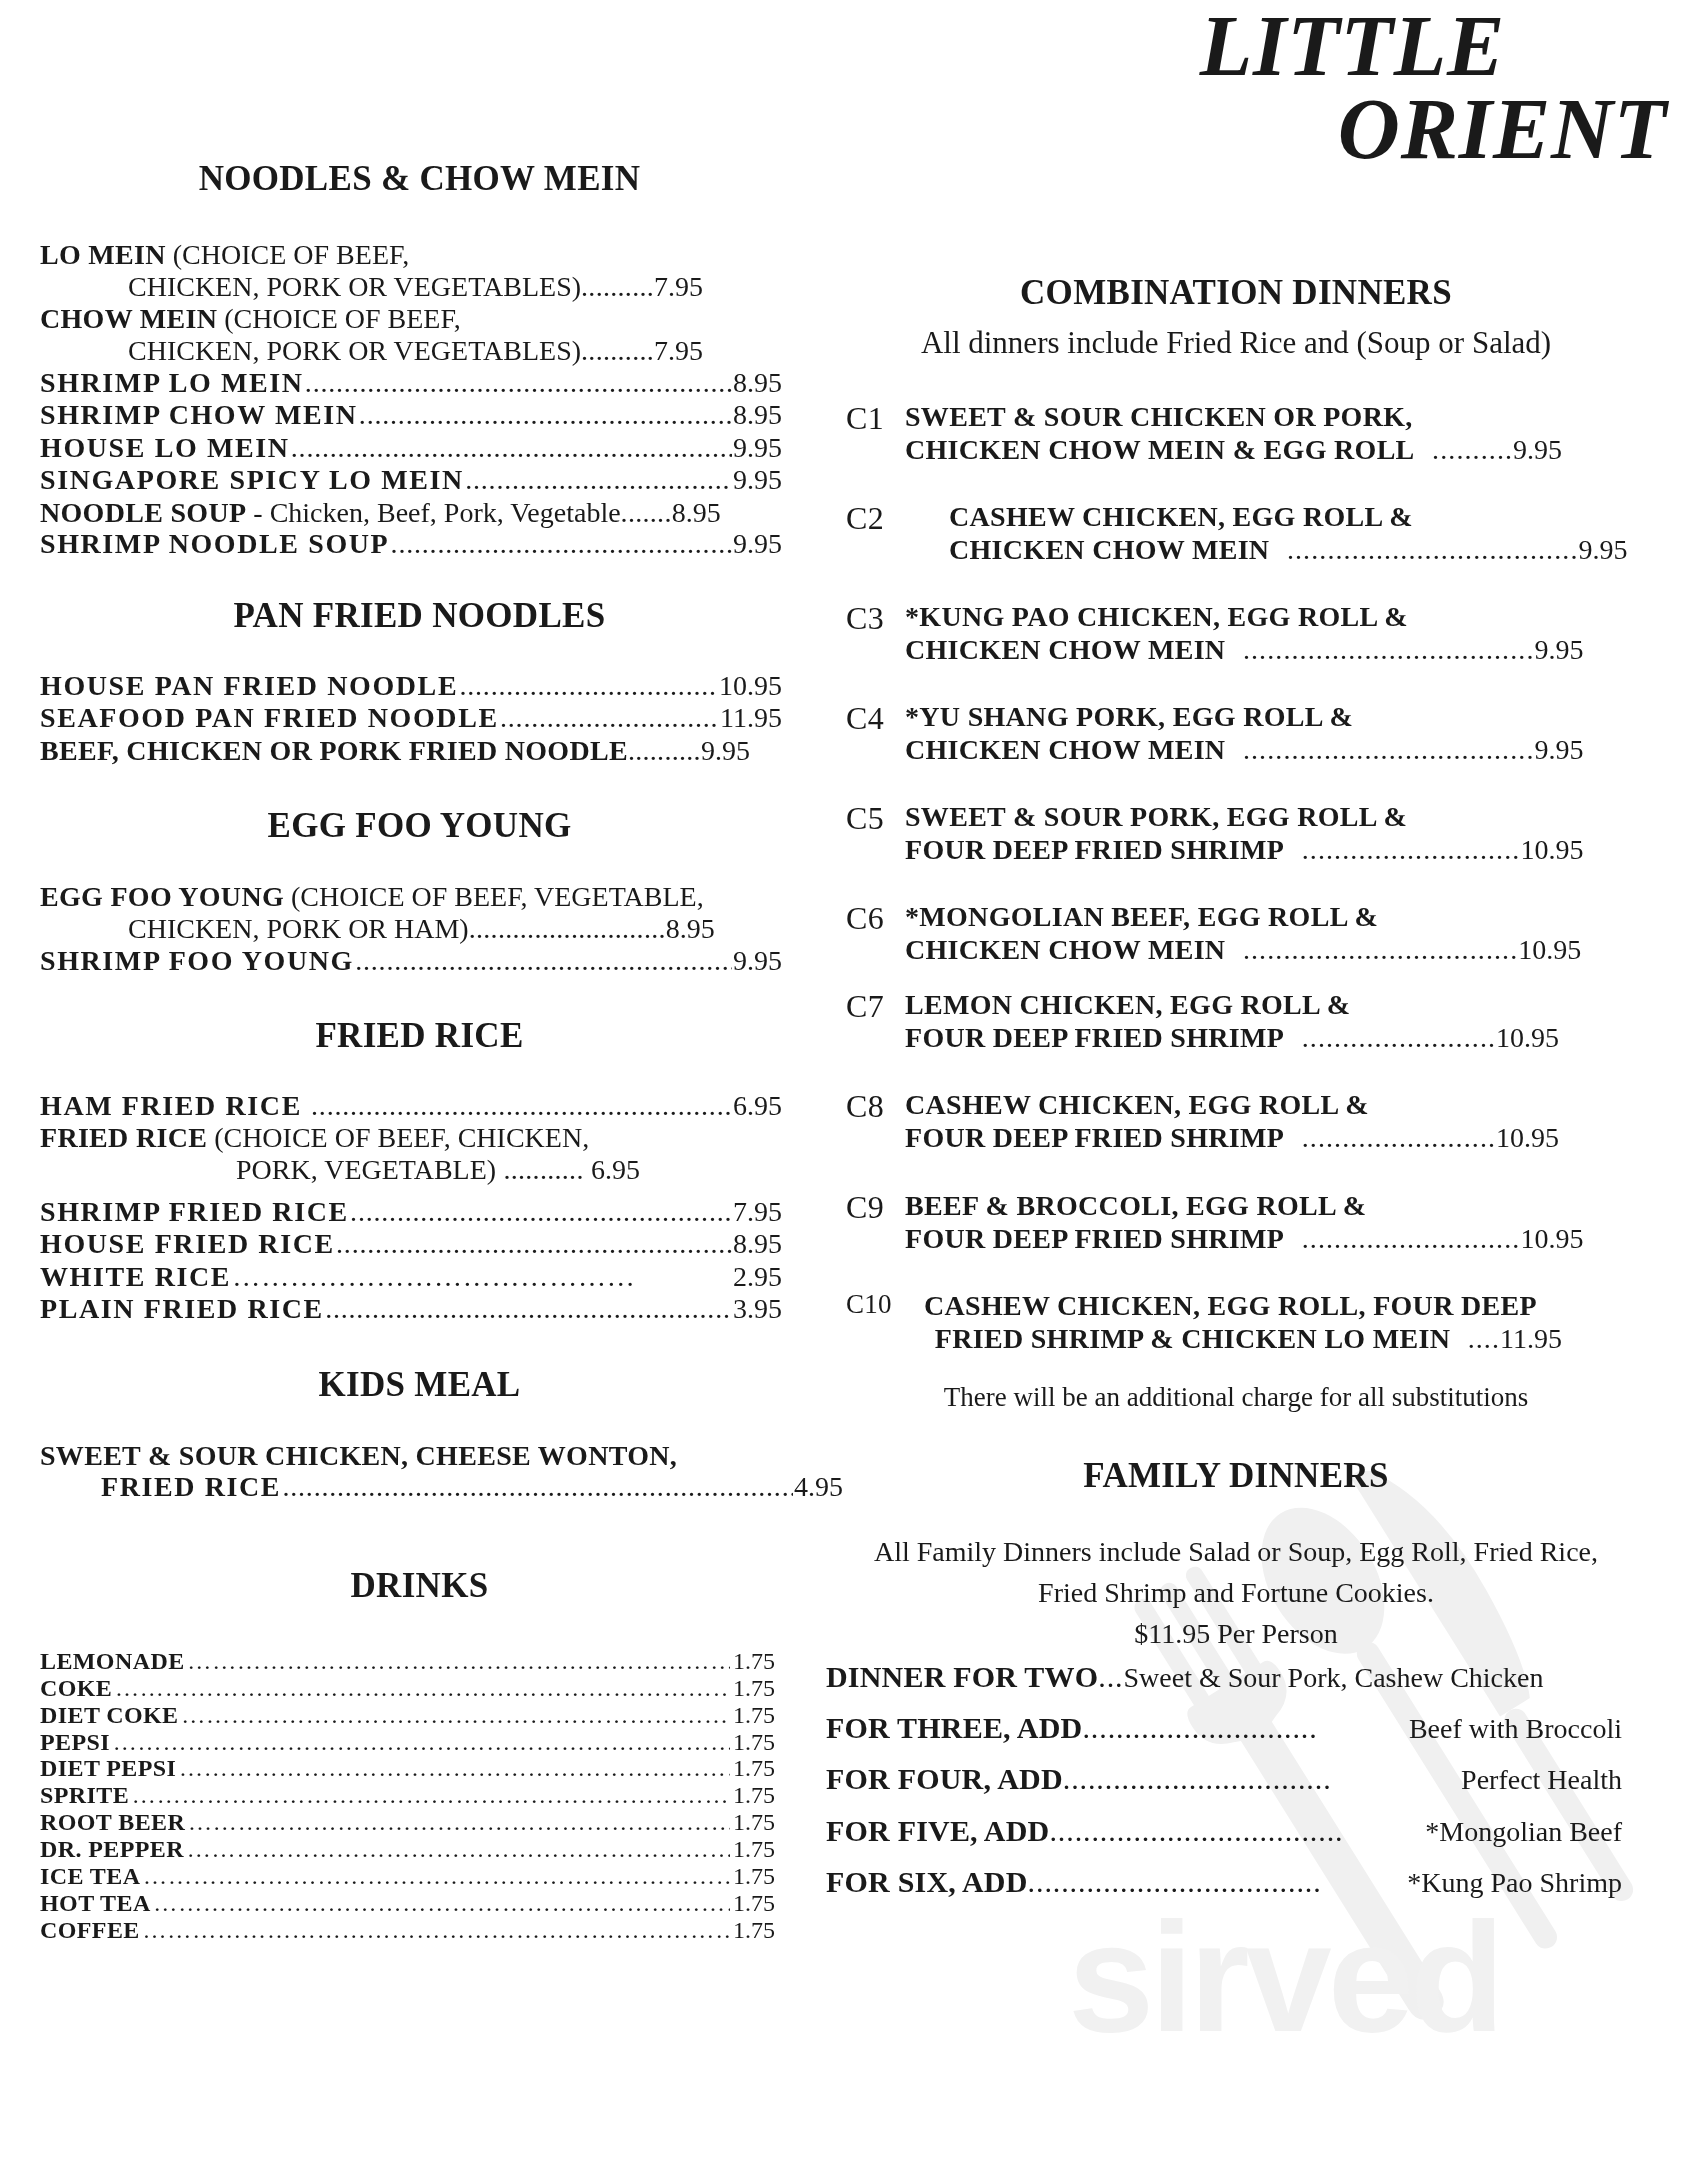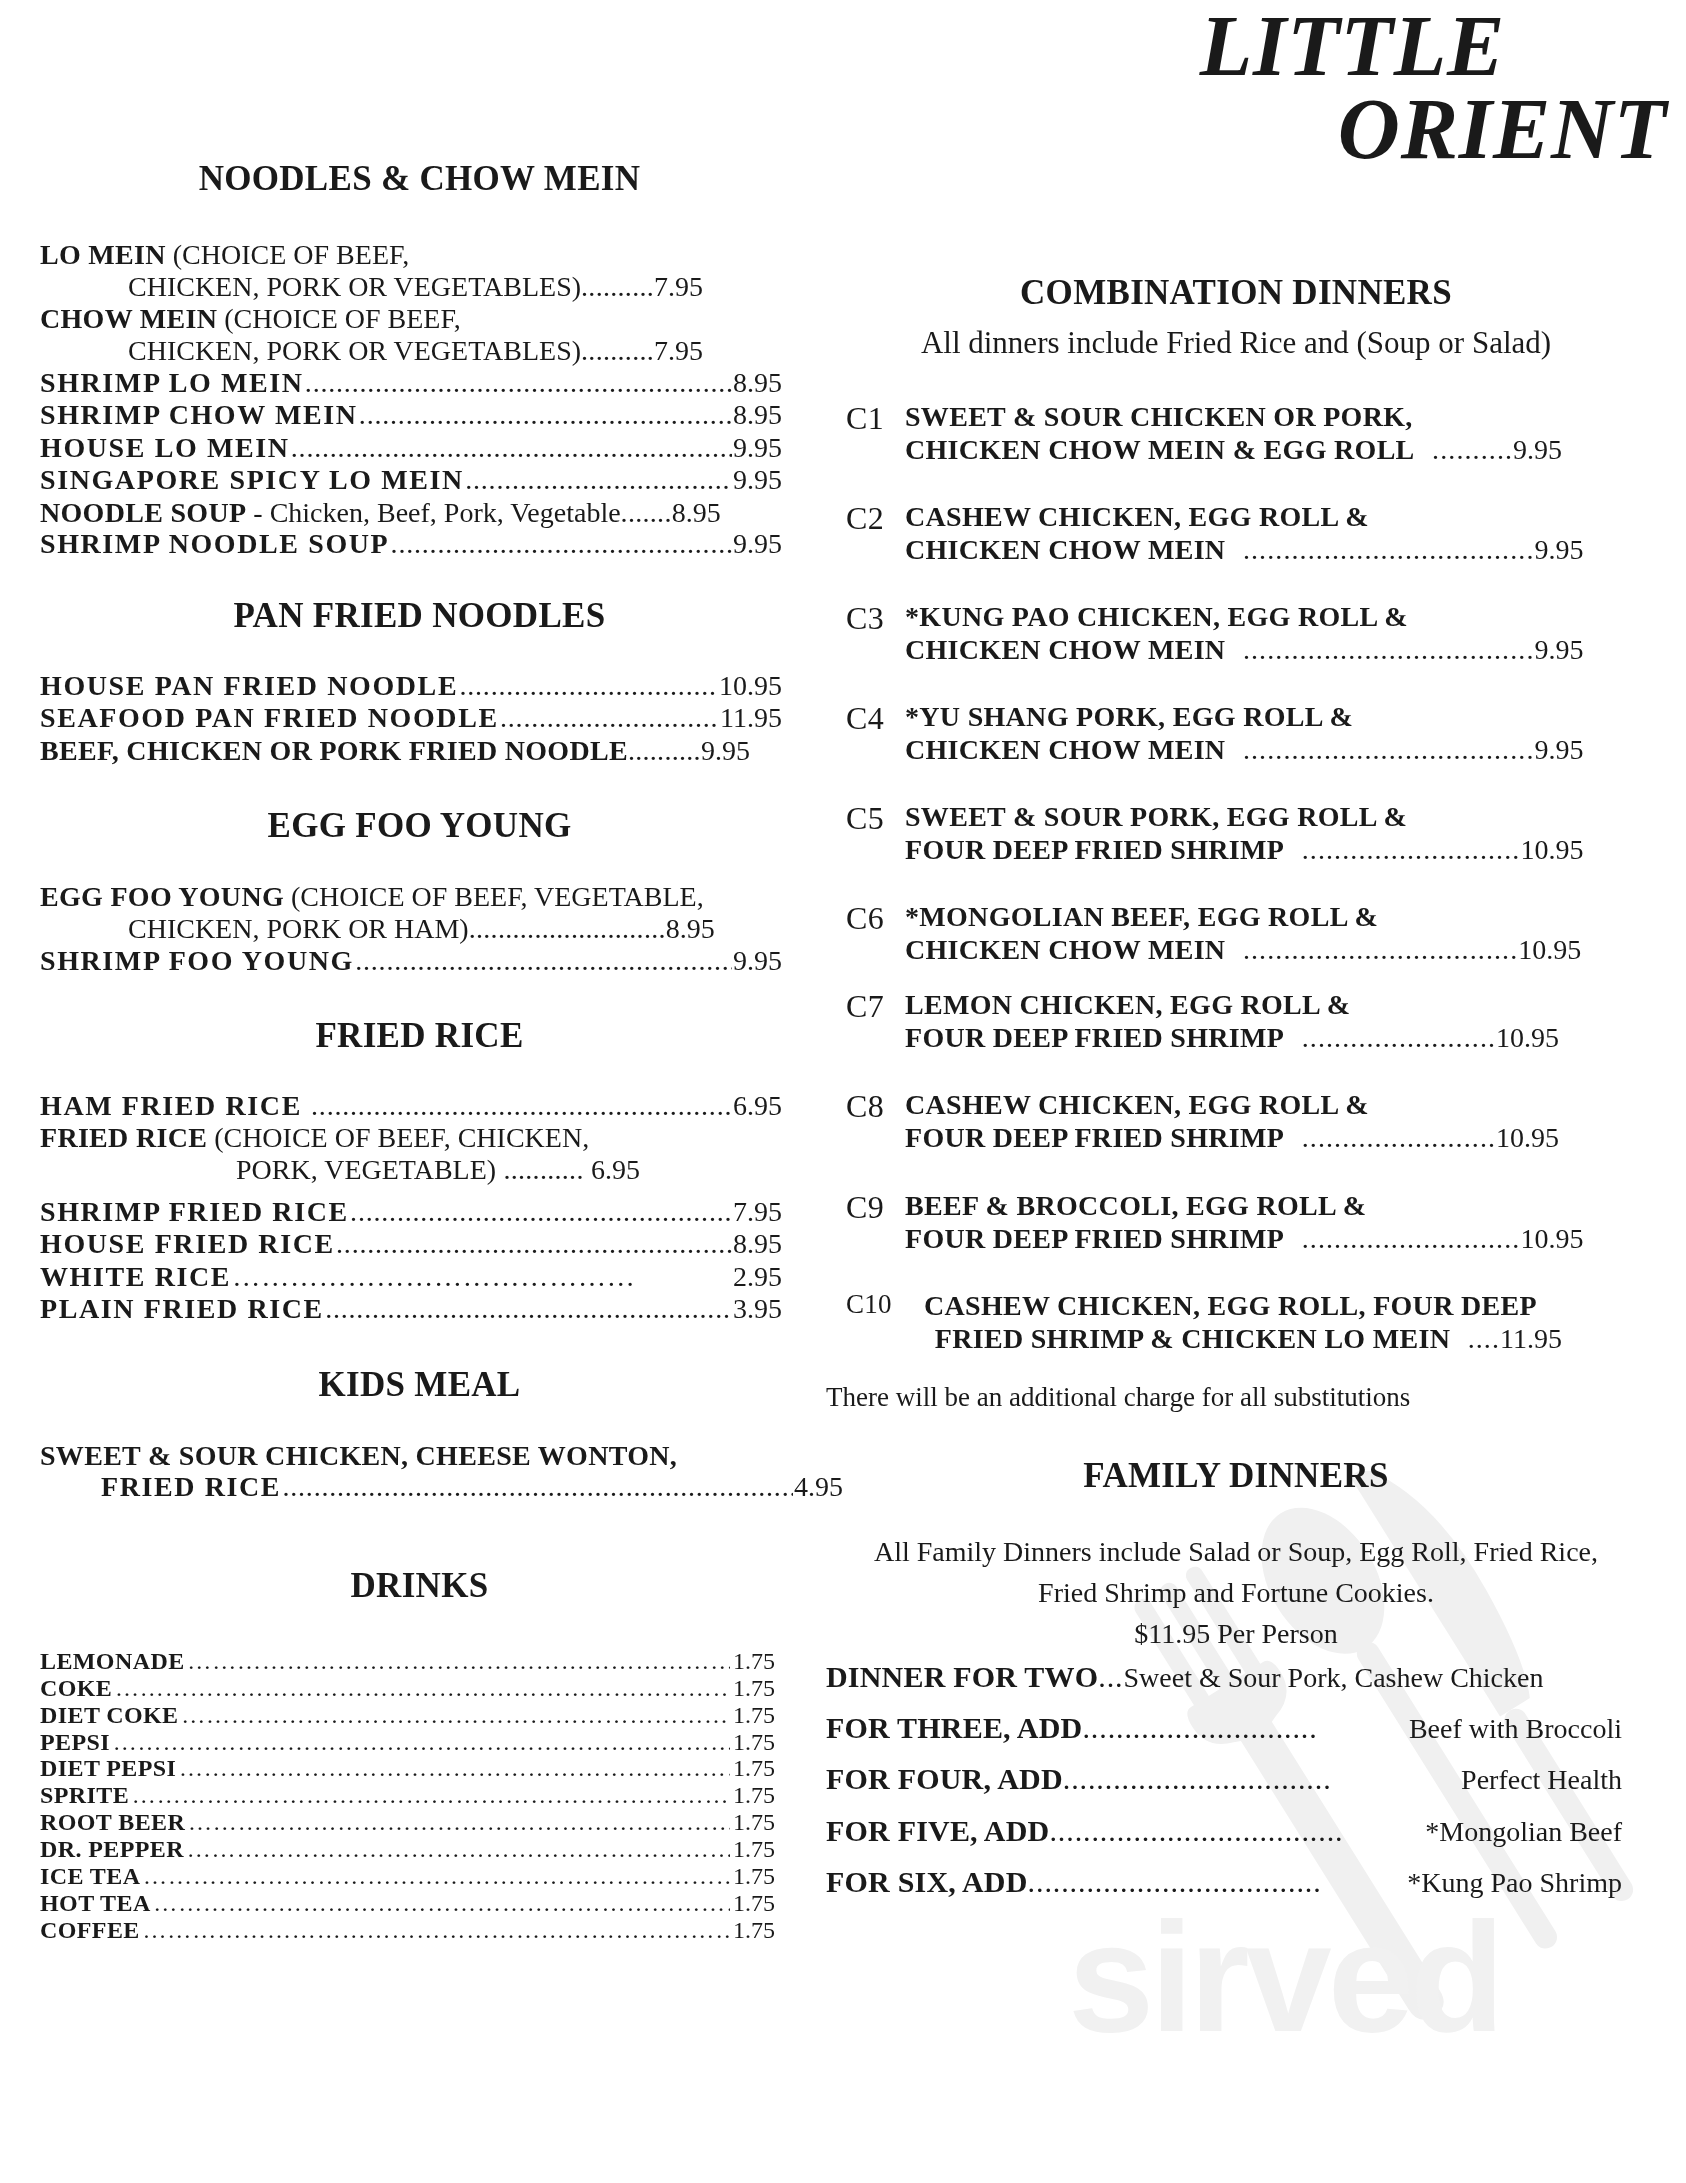--- a/index.html
+++ b/index.html
@@ -183,21 +183,21 @@
     width: 796px;
   }
   .fam-row .lbl { font-weight: 700; letter-spacing: 0.2px; white-space: nowrap; }
   .fam-row .lead {
     flex: 1 1 auto; overflow: hidden; white-space: nowrap;
     letter-spacing: 0.9px; font-weight: 400;
   }
   .fam-row .val { font-weight: 400; white-space: nowrap; font-size: 28px; }
 
   .center { text-align: center; }
-  .note { font-size: 27px; text-align: left; }
+  .note { font-size: 27px; text-align: center; }
 </style>
 </head>
 <body>
 
 <div id="watermark">
   <svg viewBox="0 0 900 900" xmlns="http://www.w3.org/2000/svg">
     <g transform="rotate(-32 450 450)" fill="#f0f0f0">
 
       <rect x="300" y="60" width="26" height="190" rx="12"></rect>
       <rect x="345" y="60" width="26" height="190" rx="12"></rect>
@@ -424,21 +424,21 @@
         <span class="body">
           <span class="ln1">SWEET &amp; SOUR CHICKEN OR PORK,</span><br>
           <span class="ln2">
             <span class="txt">CHICKEN CHOW MEIN &amp; EGG ROLL</span>
             <span class="lead" style="flex:0 0 auto; top:0;">..........</span>
             <span class="price">9.95</span>
           </span>
         </span>
       </div>
 
-      <div class="combo" style="margin-bottom:34px;">
+      <div class="combo" style="margin-bottom:34px;gap:44px;">
         <span class="code">C2</span>
         <span class="body">
           <span class="ln1">CASHEW CHICKEN, EGG ROLL &amp;</span><br>
           <span class="ln2">
             <span class="txt">CHICKEN CHOW MEIN</span>
             <span class="lead" style="flex:0 0 auto; top:0;">....................................</span>
             <span class="price">9.95</span>
           </span>
         </span>
       </div>

